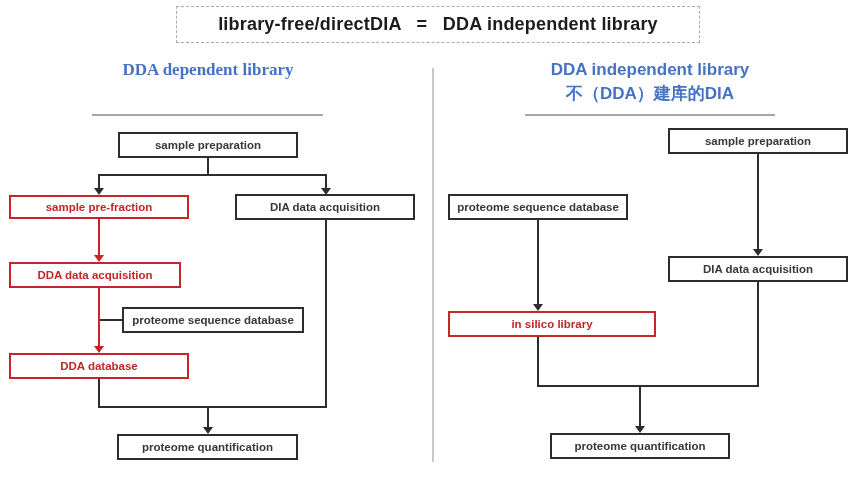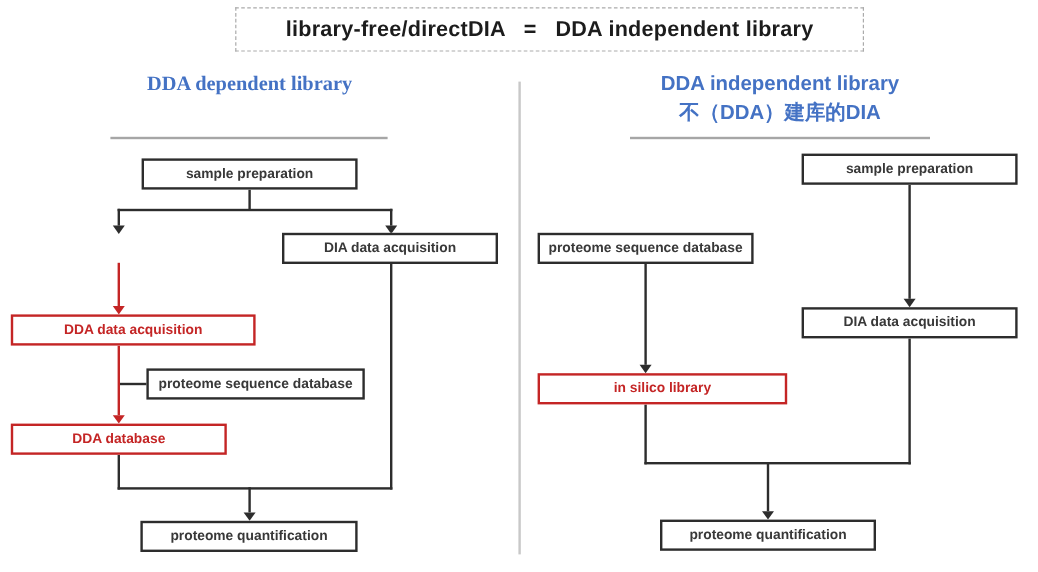--- a/index.html
+++ b/index.html
@@ -13,21 +13,21 @@
   }
   html,body{margin:0;padding:0;background:#fff;}
   .stage{
     position:relative;width:865px;height:477px;background:#ffffff;overflow:hidden;
     font-family:"Liberation Sans","DejaVu Sans",sans-serif;
   }
   .title-box{
     position:absolute;left:176px;top:6px;width:524px;height:37px;box-sizing:border-box;
     border:1.6px dashed var(--title-border-gray);
     display:flex;align-items:center;justify-content:center;
-    font-size:18px;font-weight:bold;color:var(--text-dark);white-space:pre;letter-spacing:.2px;margin-left:20px;
+    font-size:18px;font-weight:bold;color:var(--text-dark);white-space:pre;letter-spacing:.2px;
   }
   .heading{
     position:absolute;width:300px;text-align:center;color:var(--heading-blue);
     font-size:17px;font-weight:bold;line-height:24px;
   }
   .underline{position:absolute;height:2px;background:var(--underline-gray);}
   .divider{position:absolute;left:432px;top:68px;width:2px;height:394px;background:var(--divider-gray);}
   .box{
     position:absolute;box-sizing:border-box;background:#fff;
     border:2px solid var(--box-border-dark);
@@ -83,24 +83,27 @@
 
   <div class="vline" style="left:98px;top:379px;height:29px;"></div>
   <div class="vline" style="left:325px;top:220px;height:188px;"></div>
   <div class="hline" style="left:98px;top:406px;width:229px;"></div>
   <div class="vline" style="left:207px;top:406px;height:21px;"></div>
   <div class="arrow" style="left:203px;top:427px;"></div>
 
   <div class="box" style="left:118px;top:132px;width:180px;height:26px;">
     <span>sample preparation</span>
   </div>
+  <div class="box red" style="left:9px;top:195px;width:180px;height:24px;">
+    <span>sample pre-fraction</span>
+  </div>
   <div class="box" style="left:235px;top:194px;width:180px;height:26px;">
     <span>DIA data acquisition</span>
   </div>
-  <div class="box red" style="left:9px;top:262px;width:204px;height:26px;">
+  <div class="box red" style="left:9px;top:262px;width:172px;height:26px;">
     <span>DDA data acquisition</span>
   </div>
   <div class="box" style="left:122px;top:307px;width:182px;height:26px;">
     <span>proteome sequence database</span>
   </div>
   <div class="box red" style="left:9px;top:353px;width:180px;height:26px;">
     <span>DDA database</span>
   </div>
   <div class="box" style="left:117px;top:434px;width:181px;height:26px;">
     <span>proteome quantification</span>

